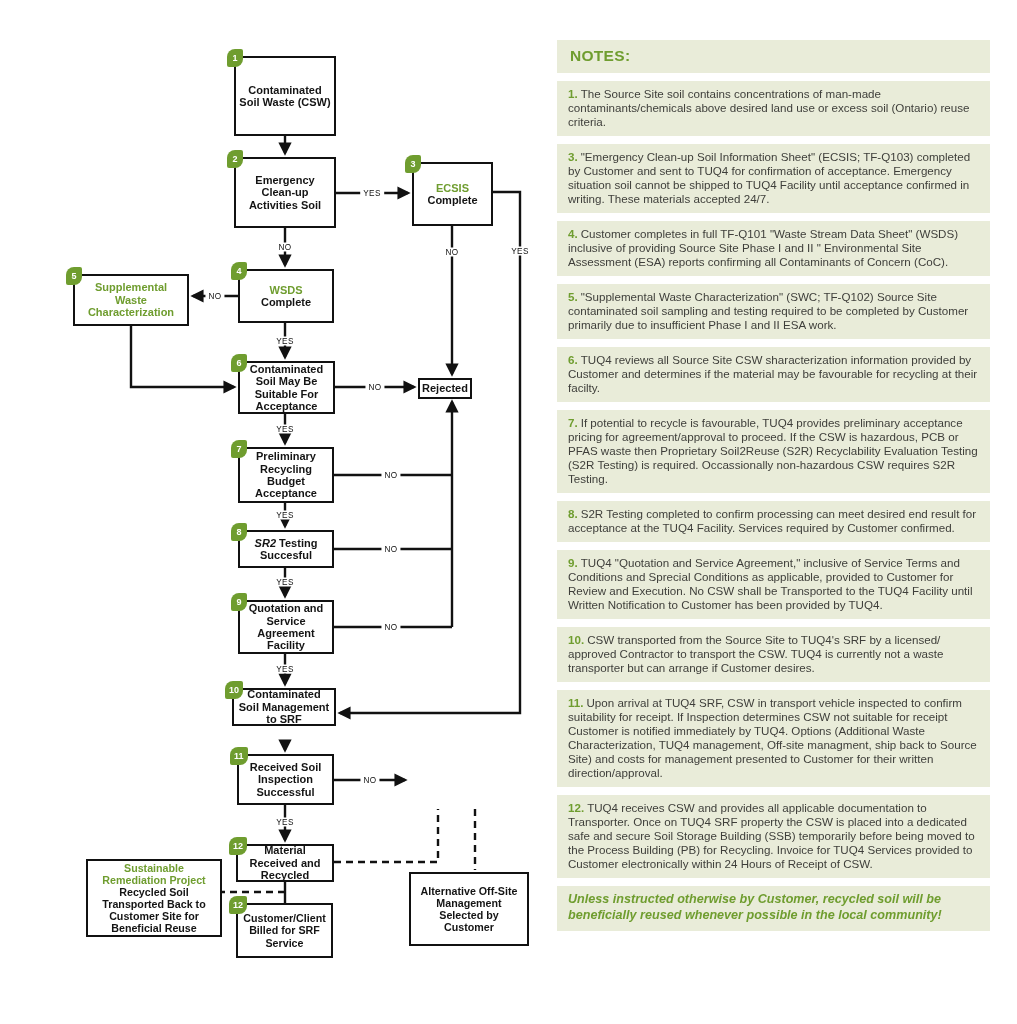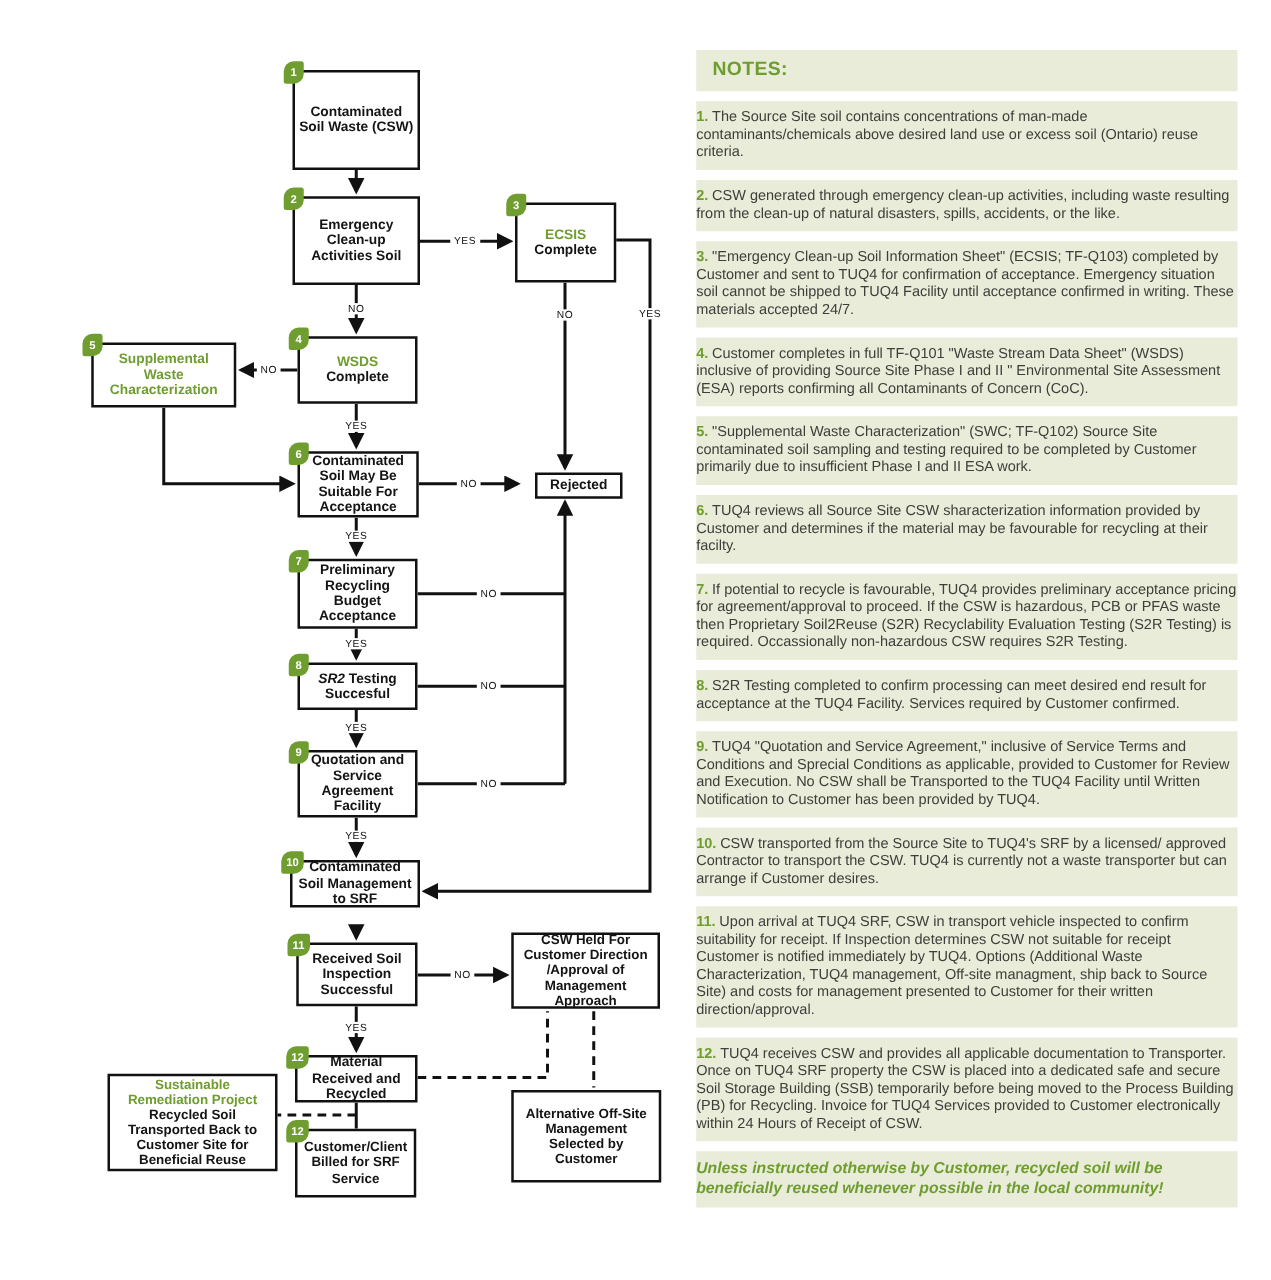--- a/index.html
+++ b/index.html
@@ -21,35 +21,35 @@
          text-align:center;border-radius:8px 2px 8px 2px;font-style:normal;z-index:2;}
   .el{position:absolute;transform:translate(-50%,-50%);background:#fff;padding:0 3px;
       font-size:8.2px;font-weight:400;letter-spacing:.4px;color:#111;z-index:3;}
 
   #b1{left:234px;top:56px;width:102px;height:80px}
   #b2{left:234px;top:157px;width:102px;height:71px}
   #b3{left:412px;top:162px;width:81px;height:64px}
   #b4{left:238px;top:269px;width:96px;height:54px}
   #b5{left:73px;top:274px;width:116px;height:52px}
   #b6{left:238px;top:361px;width:97px;height:53px}
-  #rej{left:428px;top:378px;width:70px;height:21px;padding:0}
+  #rej{left:418px;top:378px;width:54px;height:21px;padding:0}
   #b7{left:238px;top:447px;width:96px;height:56px}
   #b8{left:238px;top:530px;width:96px;height:38px}
   #b9{left:238px;top:600px;width:96px;height:54px}
   #b10{left:232px;top:688px;width:104px;height:38px}
   #b11{left:237px;top:754px;width:97px;height:51px}
   #held{left:409px;top:746px;width:119px;height:61px}
   #b12a{left:236px;top:844px;width:98px;height:38px}
   #sus{left:86px;top:859px;width:136px;height:78px}
   #b12b{left:236px;top:903px;width:97px;height:55px}
   #alt{left:409px;top:872px;width:120px;height:74px}
 
   
   #notes{position:absolute;left:557px;top:40px;width:433px;display:flex;flex-direction:column;gap:8px;}
-  .note{background:var(--nbg);padding:6px 0 7px;color:#3e3e3a;font-size:11.6px;line-height:1.21;box-sizing:border-box;}
+  .note{background:var(--nbg);padding:6px 11px 7px;color:#3e3e3a;font-size:11.6px;line-height:1.21;box-sizing:border-box;}
   .nn{color:var(--accent);font-weight:700;margin-right:3px;}
   .title{color:var(--accent);font-weight:700;font-size:15.5px;letter-spacing:.3px;padding:7px 13px;}
   .footer span{color:var(--accent);font-weight:700;font-style:italic;font-size:12.6px;line-height:1.25;}
 </style>
 </head>
 <body>
 
 <div id="canvas">
 
   <div id="flow">
@@ -161,23 +161,20 @@
     <div class="fbox" id="b10">
       <span class="badge">10</span>
       <span class="bt">Contaminated Soil Management to SRF</span>
     </div>
 
     <div class="fbox" id="b11">
       <span class="badge">11</span>
       <span class="bt">Received Soil Inspection Successful</span>
     </div>
 
-    <div class="fbox sm" id="held">
-      <span class="bt">CSW Held For Customer Direction /Approval of Management Approach</span>
-    </div>
 
     <div class="fbox" id="b12a">
       <span class="badge">12</span>
       <span class="bt">Material Received and Recycled</span>
     </div>
 
     <div class="fbox sm" id="sus">
       <span class="em">Sustainable Remediation Project</span>
       <span class="bt">Recycled Soil Transported Back to Customer Site for Beneficial Reuse</span>
     </div>
@@ -190,21 +187,20 @@
     <div class="fbox sm" id="alt">
       <span class="bt">Alternative Off-Site Management Selected by Customer</span>
     </div>
 
   </div>
 
   <div id="notes">
     <div class="note title"><span>NOTES:</span></div>
 
     <div class="note"><span class="nn">1.</span><span class="nt">The Source Site soil contains concentrations of man-made contaminants/chemicals above desired land use or excess soil (Ontario) reuse criteria.</span></div>
-    <div class="note"><span class="nn">2.</span><span class="nt">CSW generated through emergency clean-up activities, including waste resulting from the clean-up of natural disasters, spills, accidents, or the like.</span></div>
     <div class="note"><span class="nn">3.</span><span class="nt">"Emergency Clean-up Soil Information Sheet" (ECSIS; TF-Q103) completed by Customer and sent to TUQ4 for confirmation of acceptance. Emergency situation soil cannot be shipped to TUQ4 Facility until acceptance confirmed in writing. These materials accepted 24/7.</span></div>
     <div class="note"><span class="nn">4.</span><span class="nt">Customer completes in full TF-Q101 "Waste Stream Data Sheet" (WSDS) inclusive of providing Source Site Phase I and II " Environmental Site Assessment (ESA) reports confirming all Contaminants of Concern (CoC).</span></div>
     <div class="note"><span class="nn">5.</span><span class="nt">"Supplemental Waste Characterization" (SWC; TF-Q102) Source Site contaminated soil sampling and testing required to be completed by Customer primarily due to insufficient Phase I and II ESA work.</span></div>
     <div class="note"><span class="nn">6.</span><span class="nt">TUQ4 reviews all Source Site CSW sharacterization information provided by Customer and determines if the material may be favourable for recycling at their facilty.</span></div>
     <div class="note"><span class="nn">7.</span><span class="nt">If potential to recycle is favourable, TUQ4 provides preliminary acceptance pricing for agreement/approval to proceed. If the CSW is hazardous, PCB or PFAS waste then Proprietary Soil2Reuse (S2R) Recyclability Evaluation Testing (S2R Testing) is required. Occassionally non-hazardous CSW requires S2R Testing.</span></div>
     <div class="note"><span class="nn">8.</span><span class="nt">S2R Testing completed to confirm processing can meet desired end result for acceptance at the TUQ4 Facility. Services required by Customer confirmed.</span></div>
     <div class="note"><span class="nn">9.</span><span class="nt">TUQ4 "Quotation and Service Agreement," inclusive of Service Terms and Conditions and Sprecial Conditions as applicable, provided to Customer for Review and Execution. No CSW shall be Transported to the TUQ4 Facility until Written Notification to Customer has been provided by TUQ4.</span></div>
     <div class="note"><span class="nn">10.</span><span class="nt">CSW transported from the Source Site to TUQ4's SRF by a licensed/ approved Contractor to transport the CSW. TUQ4 is currently not a waste transporter but can arrange if Customer desires.</span></div>
     <div class="note"><span class="nn">11.</span><span class="nt">Upon arrival at TUQ4 SRF, CSW in transport vehicle inspected to confirm suitability for receipt.  If Inspection determines CSW not suitable for receipt Customer is notified immediately by TUQ4. Options (Additional Waste Characterization, TUQ4 management, Off-site managment, ship back to Source Site) and costs for management presented to Customer for their written direction/approval.</span></div>
     <div class="note"><span class="nn">12.</span><span class="nt">TUQ4 receives CSW and provides all applicable documentation to Transporter.  Once on TUQ4 SRF property the CSW is placed into a dedicated safe and secure Soil Storage Building (SSB) temporarily before being moved to the Process Building (PB) for Recycling.  Invoice for TUQ4 Services provided to Customer electronically within 24 Hours of Receipt of CSW.</span></div>

